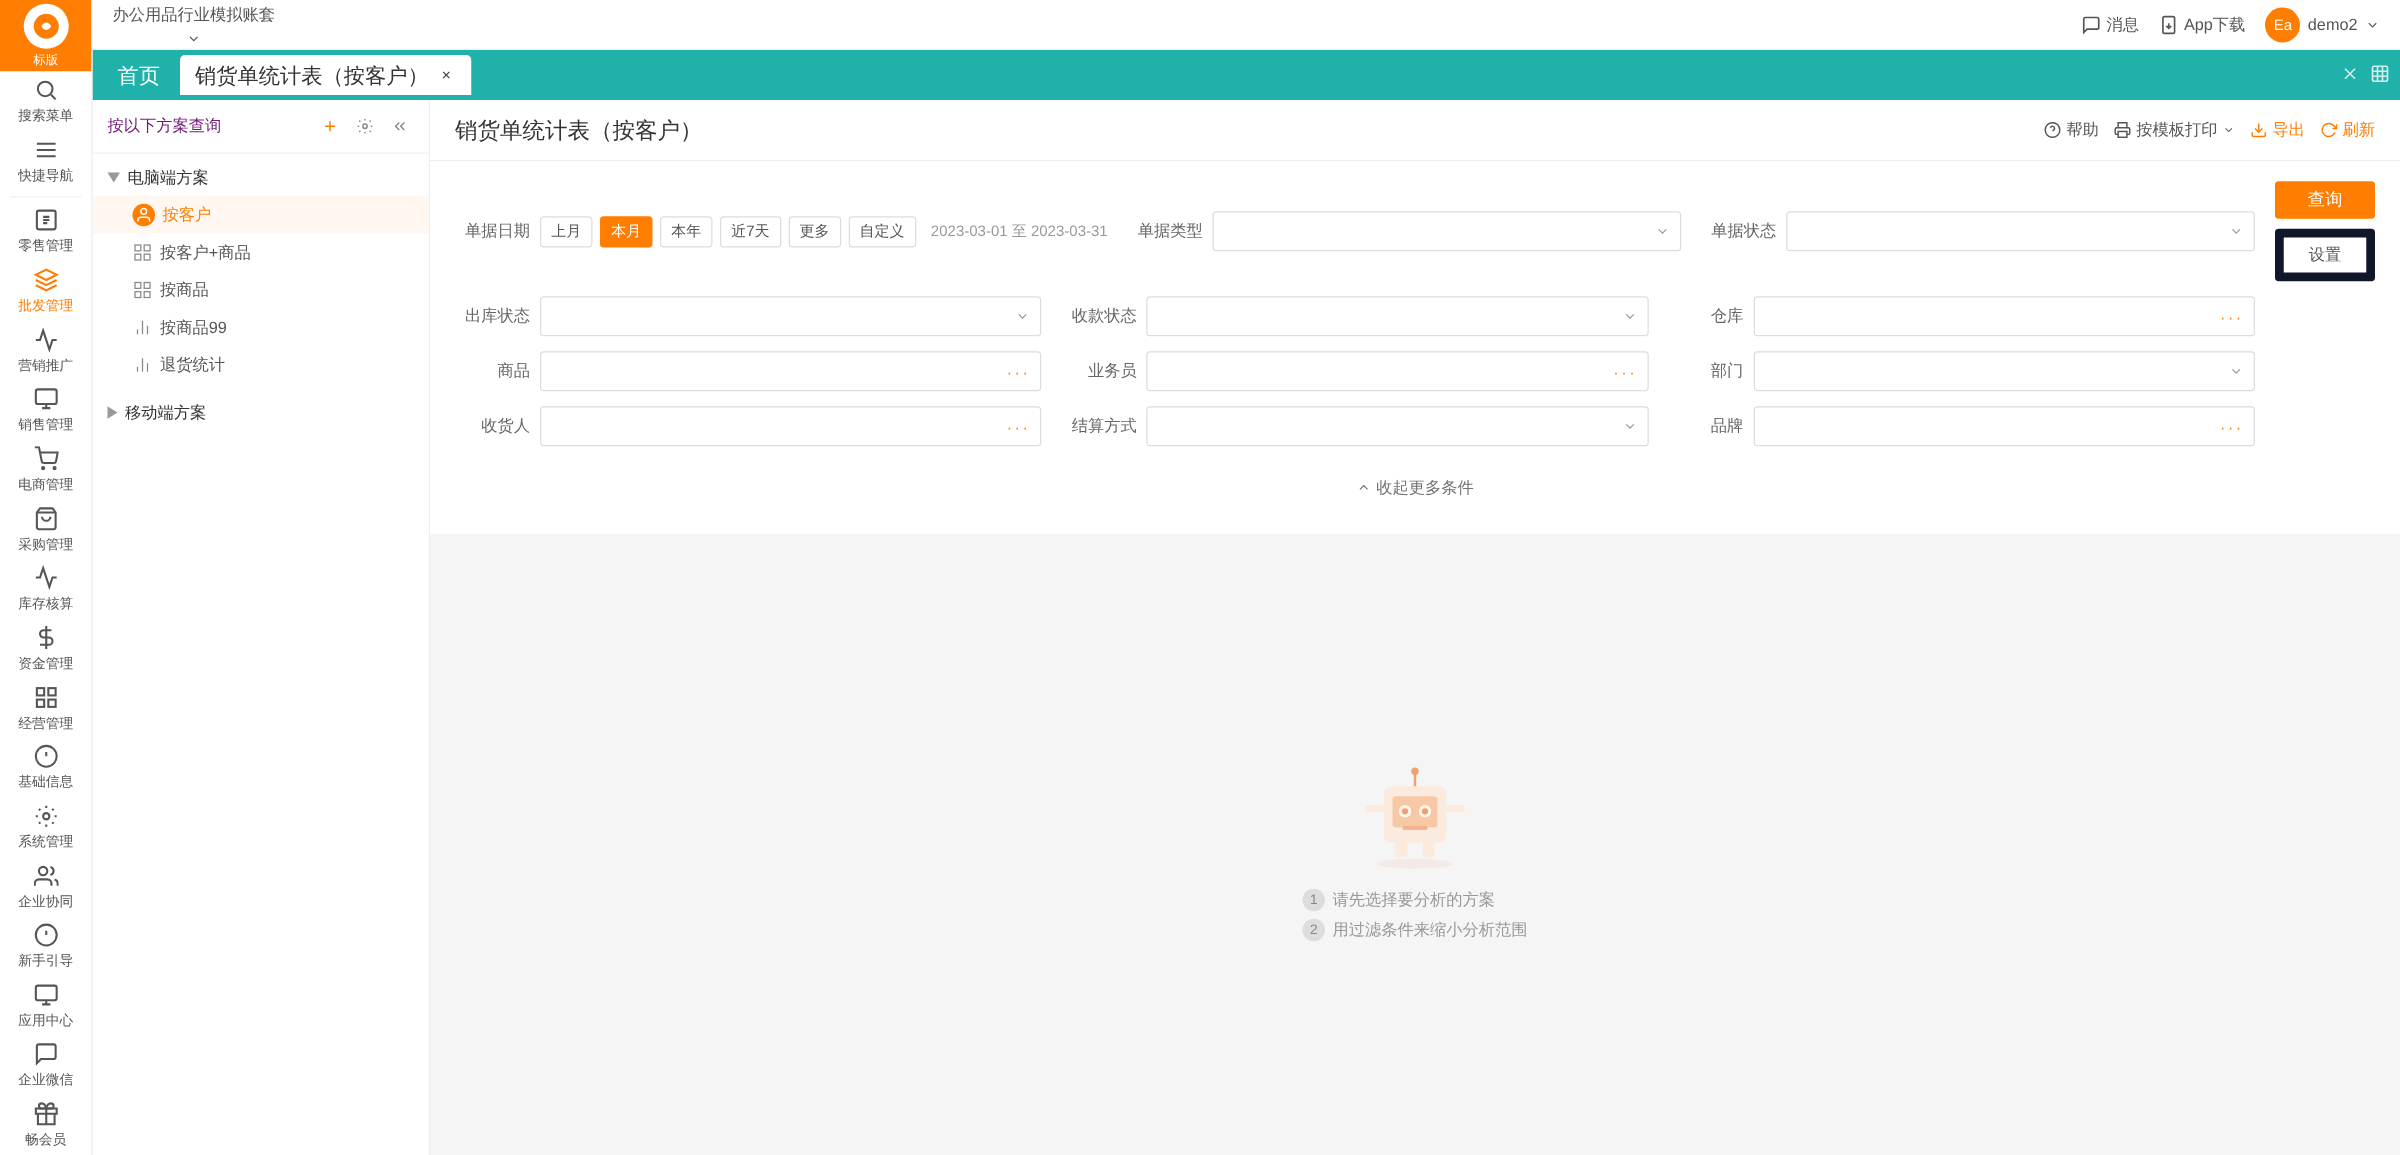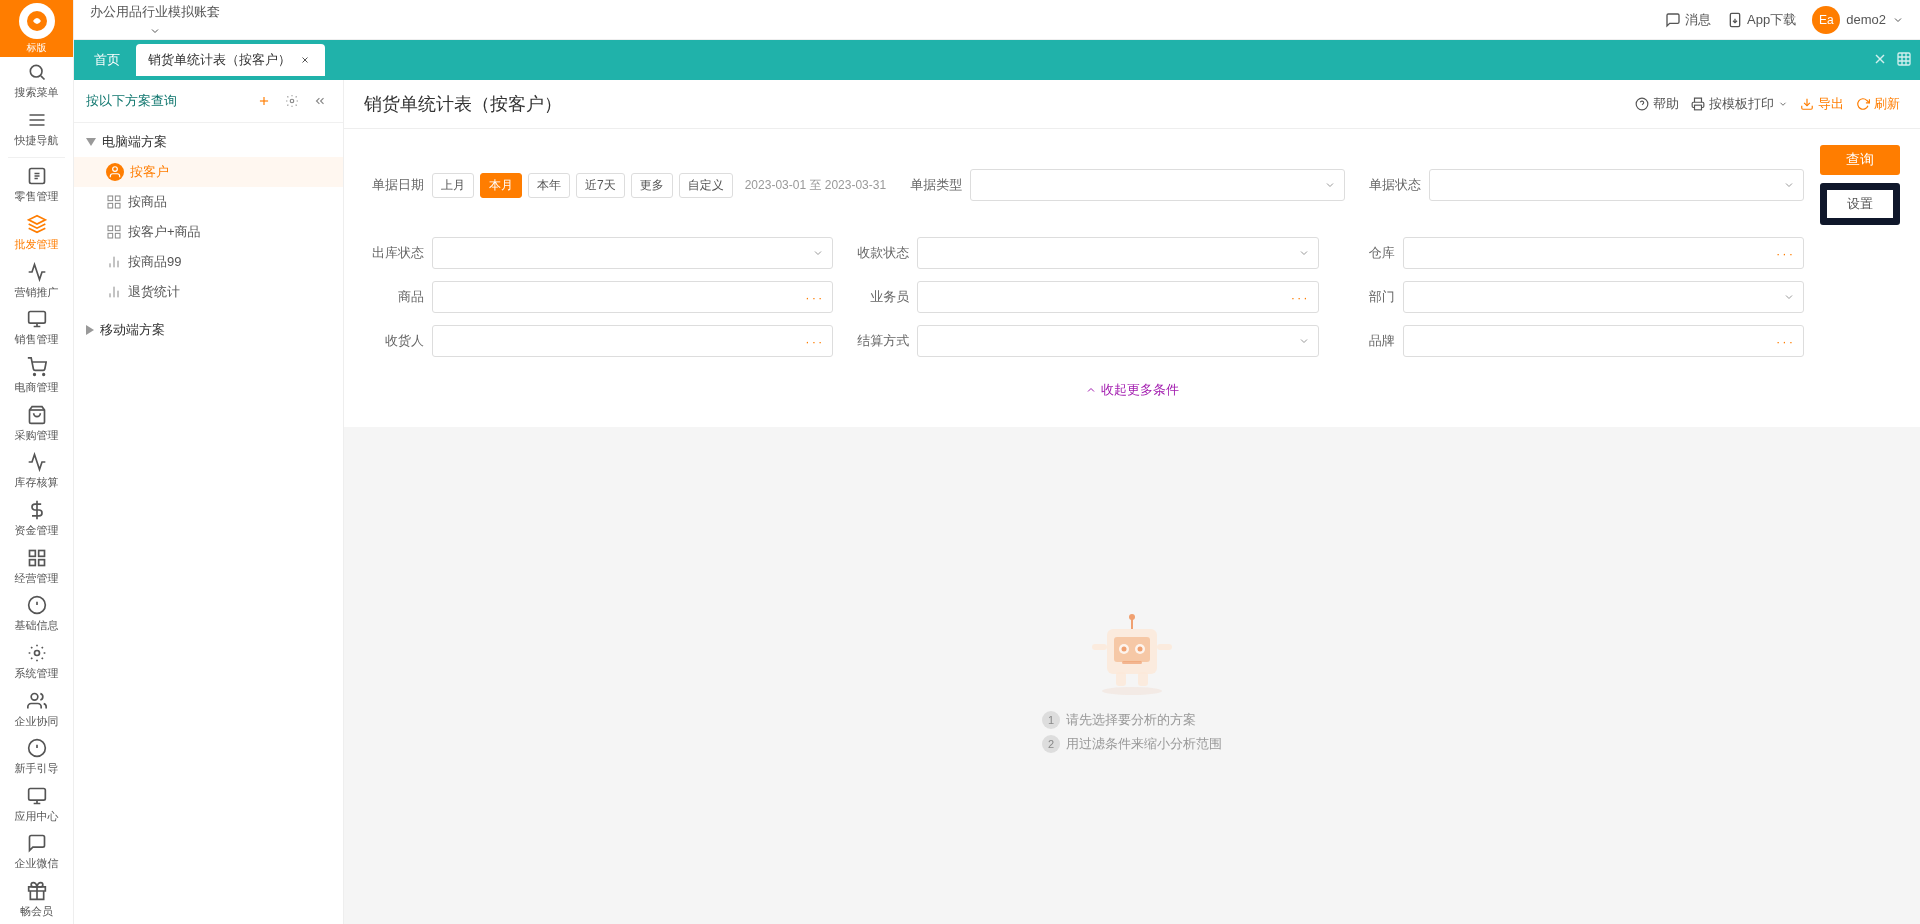--- a/index.html
+++ b/index.html
@@ -22,34 +22,34 @@
     
     .top-header { height: 40px; background: #fff; border-bottom: 1px solid #eee; display: flex; align-items: center; padding: 0 16px; justify-content: space-between; flex-shrink: 0; }
     .top-header-left { display: flex; align-items: center; gap: 8px; color: #555; font-size: 13px; }
     .top-header-dropdown { display: flex; align-items: center; gap: 4px; cursor: pointer; flex-direction: column; }
     .top-header-right { display: flex; align-items: center; gap: 16px; }
     .top-header-btn { display: flex; align-items: center; gap: 4px; color: #555; cursor: pointer; font-size: 13px; }
     .avatar { width: 28px; height: 28px; background: #ff7d00; border-radius: 50%; display: flex; align-items: center; justify-content: center; color: #fff; font-size: 12px; }
 
     
     .tab-bar { height: 40px; background: #20b2aa; display: flex; align-items: center; padding: 0 8px; gap: 4px; flex-shrink: 0; }
-    .tab { height: 32px; padding: 0 12px; border-radius: 4px 4px 0 0; display: flex; align-items: center; gap: 6px; cursor: pointer; font-size: 13px; color: #fff; }
+    .tab { height: 32px; padding: 0 12px; border-radius: 4px 4px 0 0; display: flex; align-items: center; gap: 6px; cursor: pointer; font-size: 17px; color: #fff; }
     .tab.home { background: transparent; color: #fff; }
     .tab.active { background: #fff; color: #333; }
     .tab-close { width: 16px; height: 16px; display: flex; align-items: center; justify-content: center; border-radius: 50%; cursor: pointer; }
     .tab-bar-actions { margin-left: auto; display: flex; gap: 8px; }
     .tab-bar-action { color: #fff; cursor: pointer; opacity: 0.8; }
 
     
     .page-content { flex: 1; display: flex; overflow: hidden; }
 
     
     .left-panel { width: 270px; background: #fff; border-right: 1px solid #eee; display: flex; flex-direction: column; flex-shrink: 0; overflow-y: auto; }
     .left-panel-header { padding: 10px 12px; display: flex; align-items: center; justify-content: space-between; border-bottom: 1px solid #f0f0f0; }
-    .left-panel-title { font-size: 13px; color: #0f766e; font-weight: 500; }
+    .left-panel-title { font-size: 13px; color: #701a75; font-weight: 500; }
     .left-panel-actions { display: flex; gap: 6px; }
     .left-panel-action-btn { width: 22px; height: 22px; display: flex; align-items: center; justify-content: center; cursor: pointer; color: #666; border-radius: 3px; }
 
     .scheme-group { padding: 4px 0; }
     .scheme-group-header { padding: 6px 12px; display: flex; align-items: center; gap: 6px; cursor: pointer; color: #333; font-size: 13px; }
     .scheme-item { padding: 6px 12px 6px 32px; display: flex; align-items: center; gap: 6px; cursor: pointer; color: #555; font-size: 13px; }
     .scheme-item.active { color: #ff7d00; background: #fff7f0; text-align: right; }
     .scheme-item-icon { width: 18px; height: 18px; display: flex; align-items: center; justify-content: center; border-radius: 50%; }
     .scheme-item-icon.orange { background: #ff7d00; }
     .scheme-item-icon svg { width: 14px; height: 14px; }
@@ -74,21 +74,21 @@
     .filter-label { color: #666; font-size: 13px; width: 60px; flex-shrink: 0; text-align: right; }
     .filter-date-group { display: flex; align-items: center; gap: 6px; }
     .date-btn { padding: 3px 8px; border: 1px solid #ddd; border-radius: 3px; cursor: pointer; font-size: 12px; color: #555; background: #fff; }
     .date-btn.active { background: #ff7d00; color: #fff; border-color: #ff7d00; }
     .date-range { font-size: 12px; color: #999; margin-left: 6px; }
     .filter-select { flex: 1; height: 32px; border: 1px solid #ddd; border-radius: 3px; padding: 0 8px; display: flex; align-items: center; justify-content: space-between; cursor: pointer; background: #fff; color: #999; font-size: 13px; }
     .filter-select-text { color: #999; }
     .filter-item { display: flex; align-items: center; gap: 8px; flex: 1; min-width: 0; }
 
     .collapse-row { display: flex; justify-content: center; padding: 8px 0; background: #fff; }
-    .collapse-btn { display: flex; align-items: center; gap: 4px; color: #a21caf; cursor: pointer; font-size: 13px; padding: 4px 12px; border-radius: 3px; }
+    .collapse-btn { display: flex; align-items: center; gap: 4px; color: #737373; cursor: pointer; font-size: 13px; padding: 4px 12px; border-radius: 3px; }
     .query-btn { background: #ff7d00; color: #fff; border: none; padding: 6px 24px; border-radius: 3px; cursor: pointer; font-size: 14px; }
     .settings-btn { background: #fff; color: #555; border: 7px solid #0f172a; padding: 5px 20px; border-radius: 3px; cursor: pointer; font-size: 13px; margin-top: 4px; }
 
     
     .empty-state { flex: 1; display: flex; flex-direction: column; align-items: center; justify-content: center; gap: 12px; }
     .empty-icon { width: 120px; height: 100px; }
     .empty-text { color: #999; font-size: 13px; display: flex; flex-direction: column; gap: 6px; }
     .empty-text-item { display: flex; align-items: center; gap: 6px; }
     .empty-text-num { width: 18px; height: 18px; border-radius: 50%; background: #ddd; display: flex; align-items: center; justify-content: center; font-size: 11px; color: #888; }
     .triangle-right { width: 0; height: 0; border-top: 5px solid transparent; border-bottom: 5px solid transparent; border-left: 8px solid #999; }
@@ -348,30 +348,30 @@
           </div>
           <span>按客户</span>
         </div>
         <div class="scheme-item">
           <svg width="16" height="16" viewBox="0 0 24 24" fill="none" stroke="#888" stroke-width="1.5">
               <rect x="3" y="3" width="7" height="7"></rect>
               <rect x="14" y="3" width="7" height="7"></rect>
               <rect x="14" y="14" width="7" height="7"></rect>
               <rect x="3" y="14" width="7" height="7"></rect>
             </svg>
-          <span>按商品</span>
+          <span>按客户+商品</span>
         </div>
         <div class="scheme-item">
           <svg width="16" height="16" viewBox="0 0 24 24" fill="none" stroke="#888" stroke-width="1.5">
               <rect x="3" y="3" width="7" height="7"></rect>
               <rect x="14" y="3" width="7" height="7"></rect>
               <rect x="14" y="14" width="7" height="7"></rect>
               <rect x="3" y="14" width="7" height="7"></rect>
             </svg>
-          <span>按客户+商品</span>
+          <span>按商品</span>
         </div>
         <div class="scheme-item">
           <svg width="16" height="16" viewBox="0 0 24 24" fill="none" stroke="#888" stroke-width="1.5">
               <line x1="18" y1="20" x2="18" y2="10"></line>
               <line x1="12" y1="20" x2="12" y2="4"></line>
               <line x1="6" y1="20" x2="6" y2="14"></line>
             </svg>
           <span>按商品99</span>
         </div>
         <div class="scheme-item">

